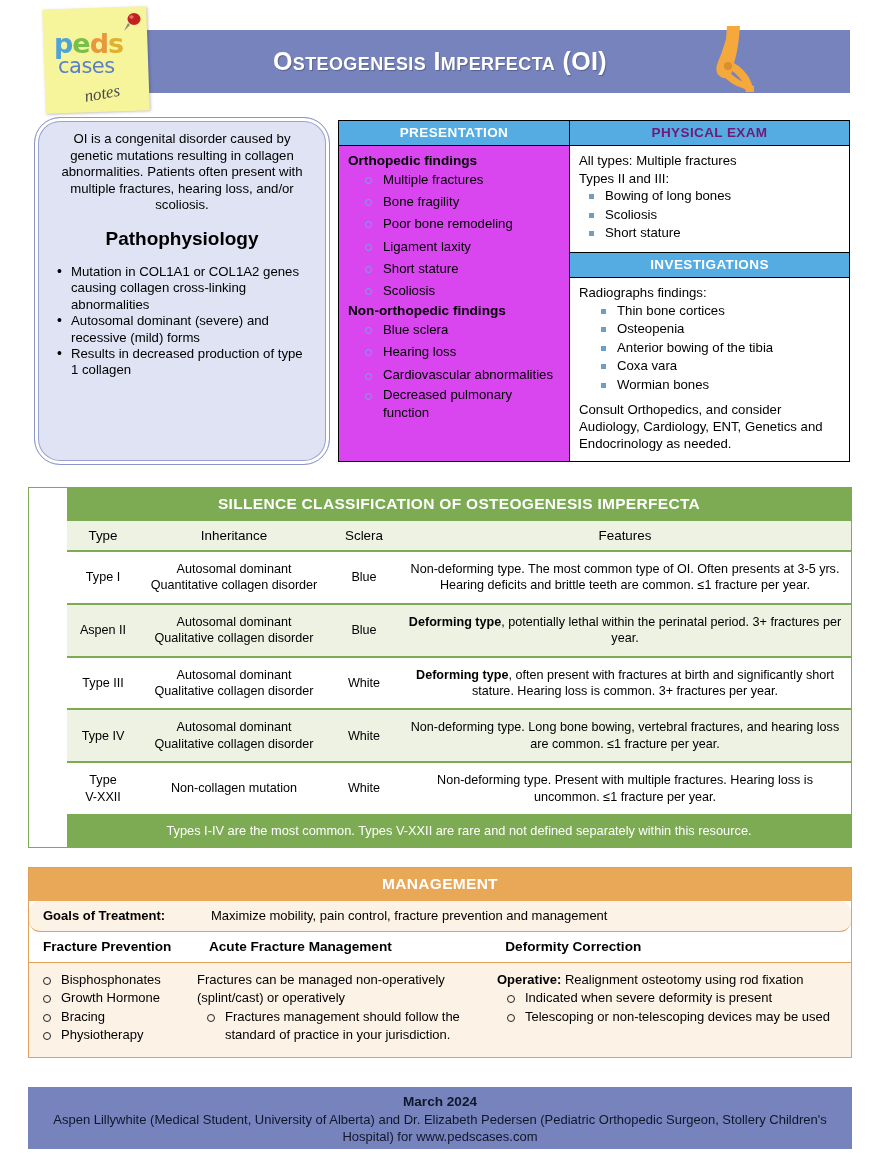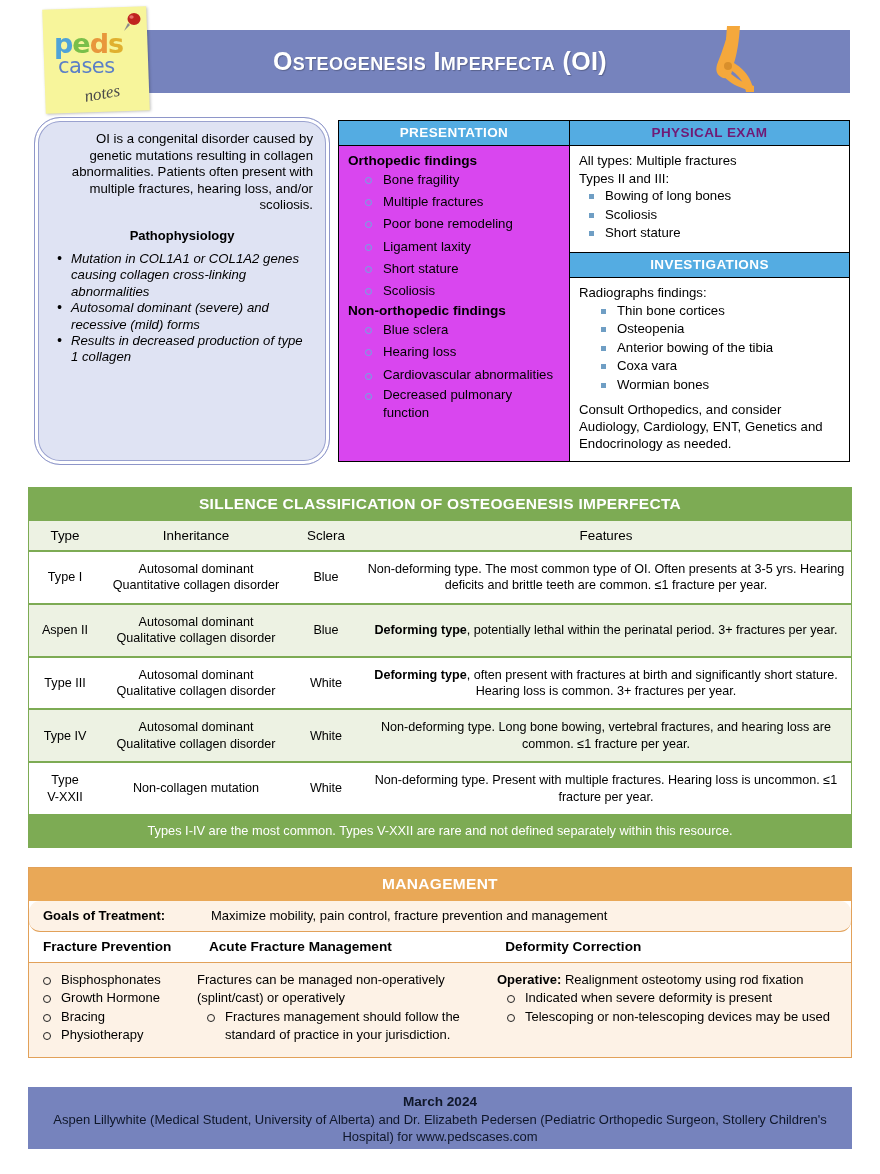--- a/index.html
+++ b/index.html
@@ -51,26 +51,26 @@
   .pin { position:absolute; left:78px; top:4px; width:22px; height:22px; }
 
   
   .info-box {
     position: absolute; left: 34px; top: 117px; width: 296px; height: 348px;
     background: #dfe3f3; border: 1px solid #8e96c9; border-radius: 26px;
     box-shadow: 0 0 0 3px #fff inset, 0 0 0 4px #9aa2cf inset;
   }
   .info-inner { padding: 13px 16px 10px 16px; }
   .info-intro {
-    font-size: 13.2px; line-height: 16.6px; text-align: right;
+    font-size: 13.2px; line-height: 16.6px; text-align: center;
   }
   .info-ph-title {
-    margin-top: 14px; text-align: center; font-size: 13px; font-weight: bold;
-  }
-  .info-list { margin-top: 8px; list-style: none; font-style: italic; }
+    margin-top: 14px; text-align: center; font-size: 19px; font-weight: bold;
+  }
+  .info-list { margin-top: 14px; list-style: none; }
   .info-list li {
     position: relative; padding-left: 20px; font-size: 13.2px; line-height: 16.4px;
     margin-bottom: 0px;
   }
   .info-list li::before {
     content: "•"; position: absolute; left: 6px; top: -1px; font-size: 14px;
   }
 
   
   .panel-pres {
@@ -111,20 +111,21 @@
   }
   ul.square-list.indent li { padding-left: 38px; }
   ul.square-list.indent li::before { left: 22px; }
   .invest-divider { border-top: 1.5px solid #000; }
   .consult-text { font-size: 13.2px; line-height: 17px; margin-top: 7px; }
 
   
   .sillence {
     position: absolute; left: 28px; top: 487px; width: 824px;
     border: 1px solid #7dab54;
+    padding-left: 38px;
   }
   .sil-head {
     background: #7dab54; color: #fff; font-weight: bold; font-size: 15.5px;
     text-align: center; padding: 7px 0 8px 0; letter-spacing: .3px;
   }
   table.sil { width: 100%; border-collapse: collapse; }
   table.sil th {
     background: #edf2e3; font-weight: normal; font-size: 13.4px;
     padding: 7px 4px; border-bottom: 2px solid #7dab54;
   }
@@ -231,22 +232,22 @@
         <li>Results in decreased production of type 1 collagen</li>
       </ul>
     </div>
   </div>
 
   <div class="panel-pres">
     <div class="bar-blue">PRESENTATION</div>
     <div class="panel-body">
       <div class="sec-title">Orthopedic findings</div>
       <ul class="circle-list">
+        <li>Multiple fractures</li>
         <li>Bone fragility</li>
-        <li>Multiple fractures</li>
         <li>Poor bone remodeling</li>
         <li>Ligament laxity</li>
         <li>Short stature</li>
         <li>Scoliosis</li>
       </ul>
       <div class="sec-title">Non-orthopedic findings</div>
       <ul class="circle-list">
         <li>Blue sclera</li>
         <li>Hearing loss</li>
         <li class="two-line">Cardiovascular abnormalities</li>

